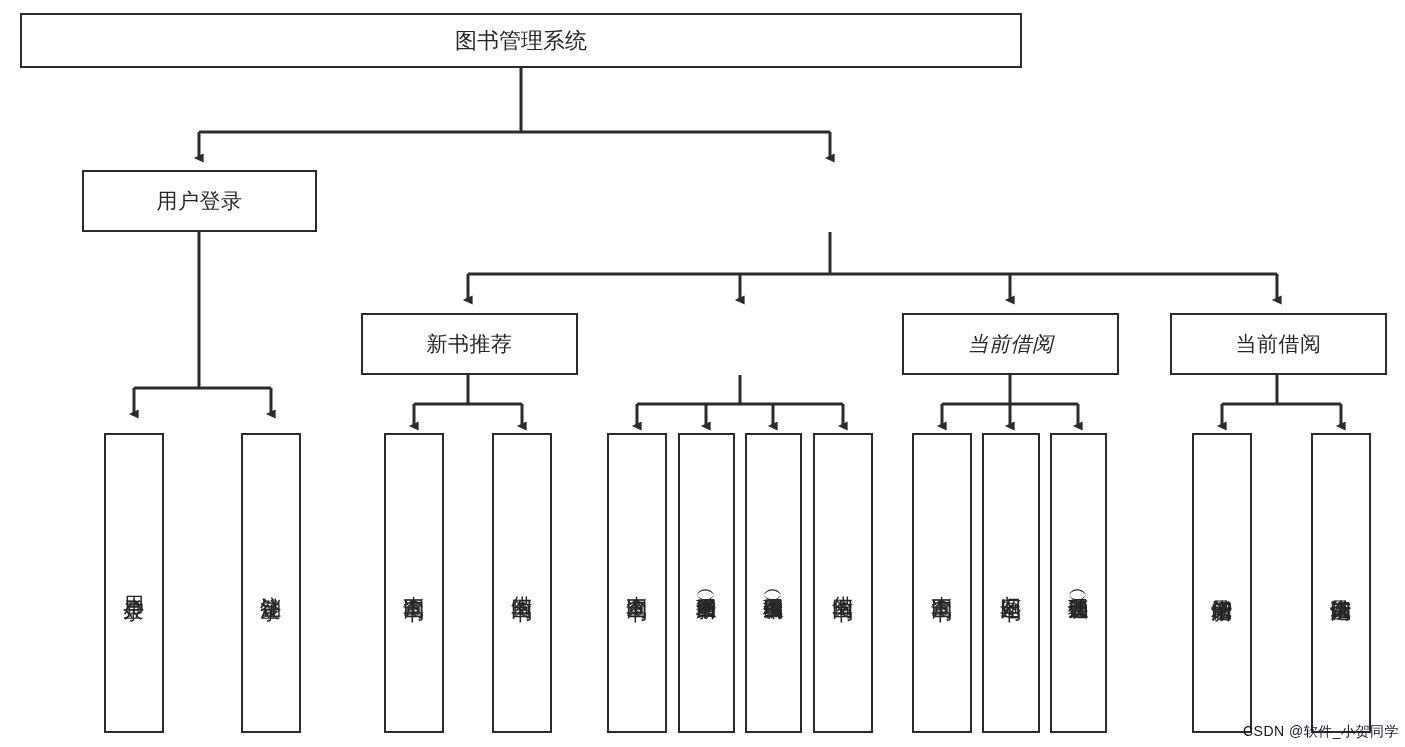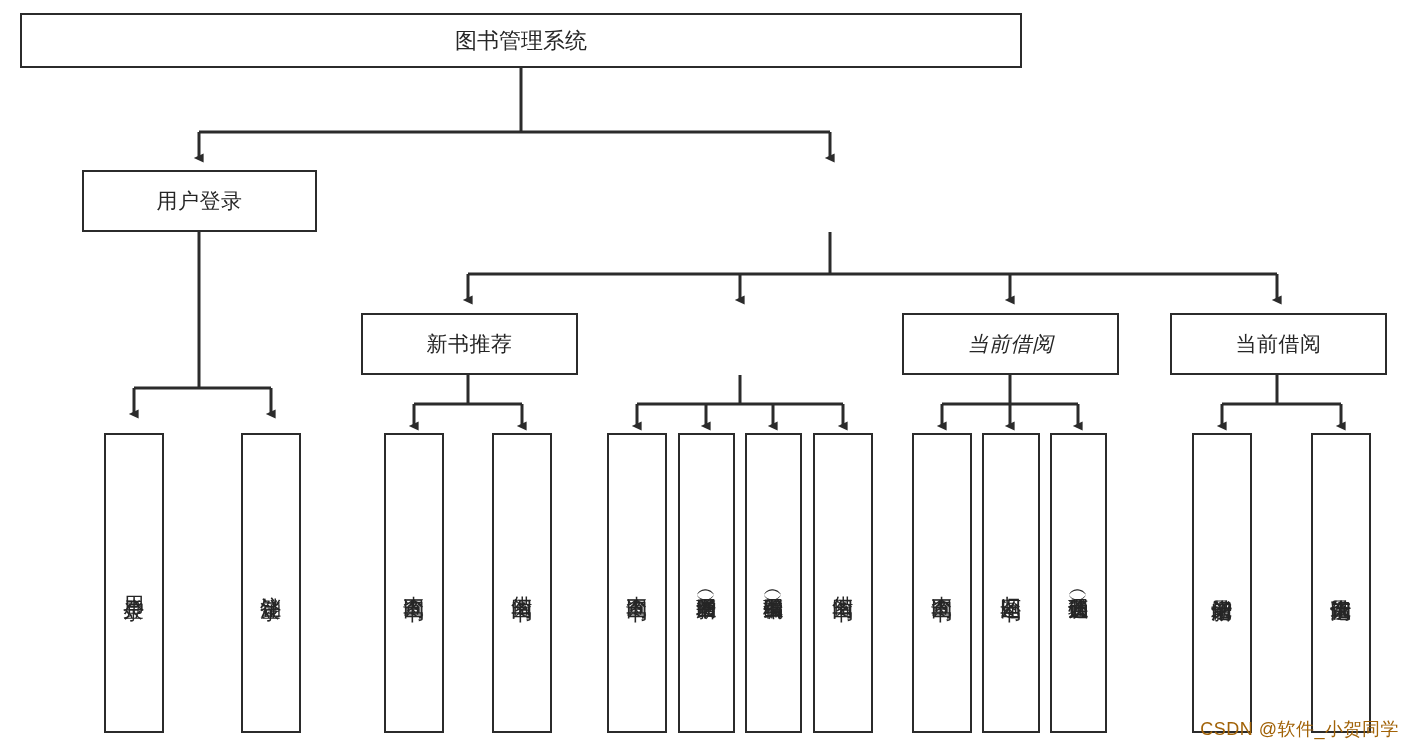--- a/index.html
+++ b/index.html
@@ -52,22 +52,22 @@
   }
   .node.vert .vlabel {
     writing-mode: vertical-rl;
     text-orientation: upright;
     white-space: nowrap;
   }
   .watermark {
     position: absolute;
     right: 6px;
     bottom: 6px;
-    font-size: 18px;
-    color: #a16207;
+    font-size: 14px;
+    color: #0f172a;
     letter-spacing: 0.5px;
     white-space: nowrap;
   }
 </style>
 </head>
 <body>
 
 <div id="canvas">
 
   <svg id="wires" viewBox="0 0 1405 747" xmlns="http://www.w3.org/2000/svg">

